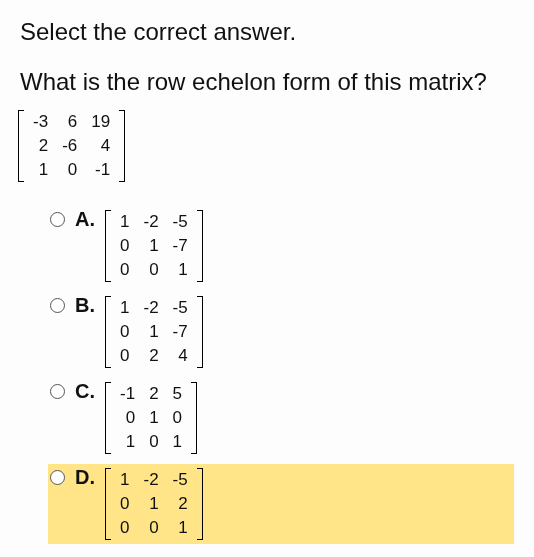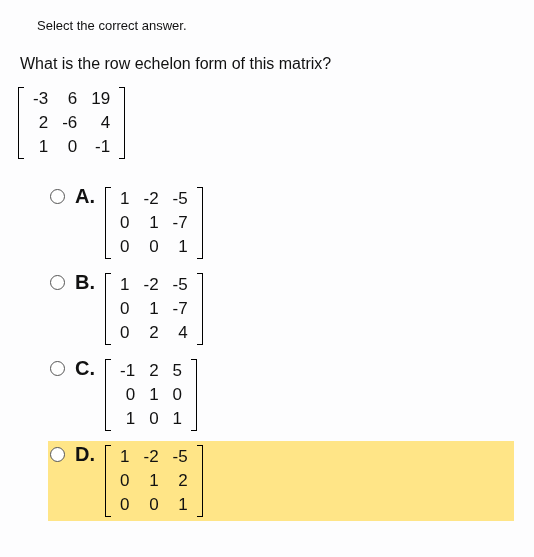--- a/index.html
+++ b/index.html
@@ -7,25 +7,25 @@
   margin: 0;
   padding: 18px 20px 0 20px;
   width: 534px;
   height: 557px;
   background: #fdfdfe;
   font-family: Arial, Helvetica, sans-serif;
   color: #111;
   overflow: hidden;
 }
 .instruction {
-  font-size: 13px;
-  margin: 0 0 22px 17px;
+  font-size: 24px;
+  margin: 0 0 22px 0;
 }
 .question {
-  font-size: 16px;
+  font-size: 24px;
   margin: 0 0 12px 0;
 }
 .matrix {
   display: inline-block;
   position: relative;
   padding: 0 8px;
   margin: 2px 0;
 }
 .matrix .br-l, .matrix .br-r {
   position: absolute;

